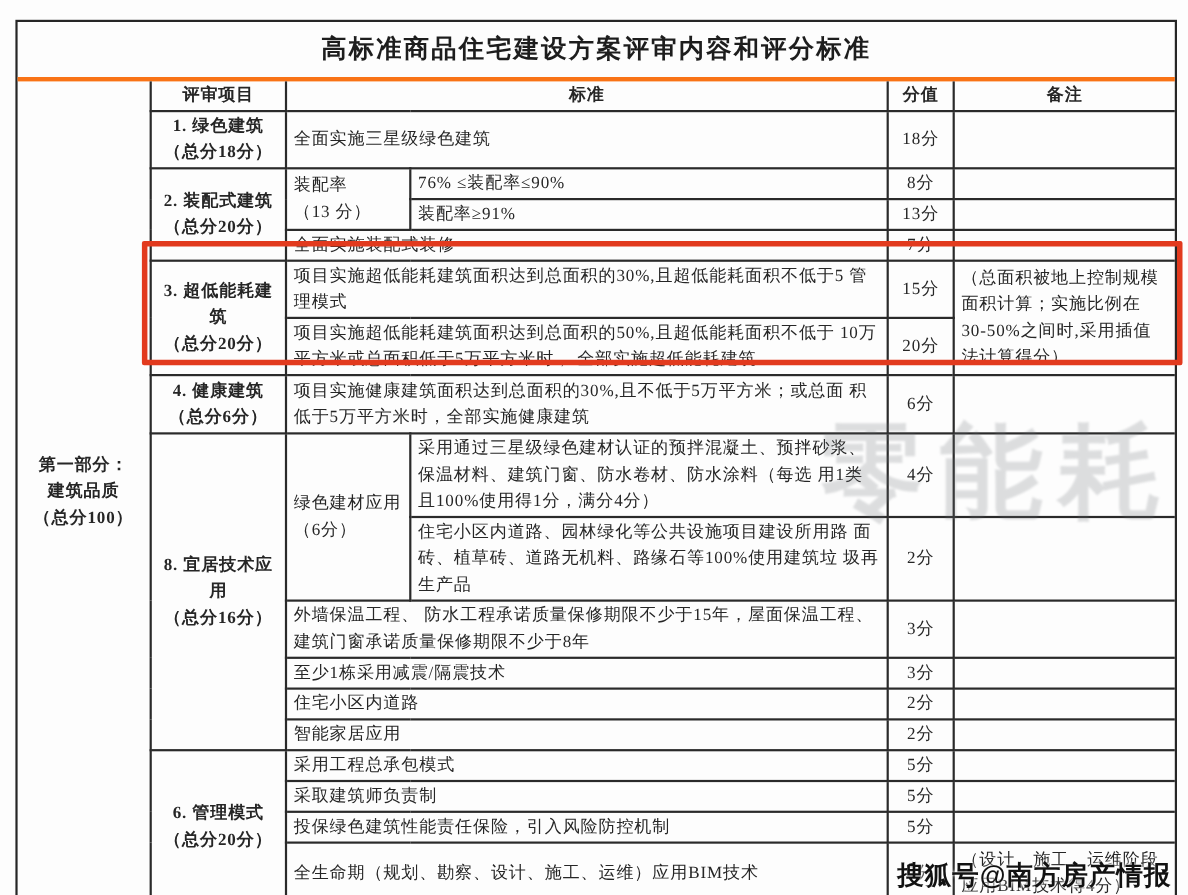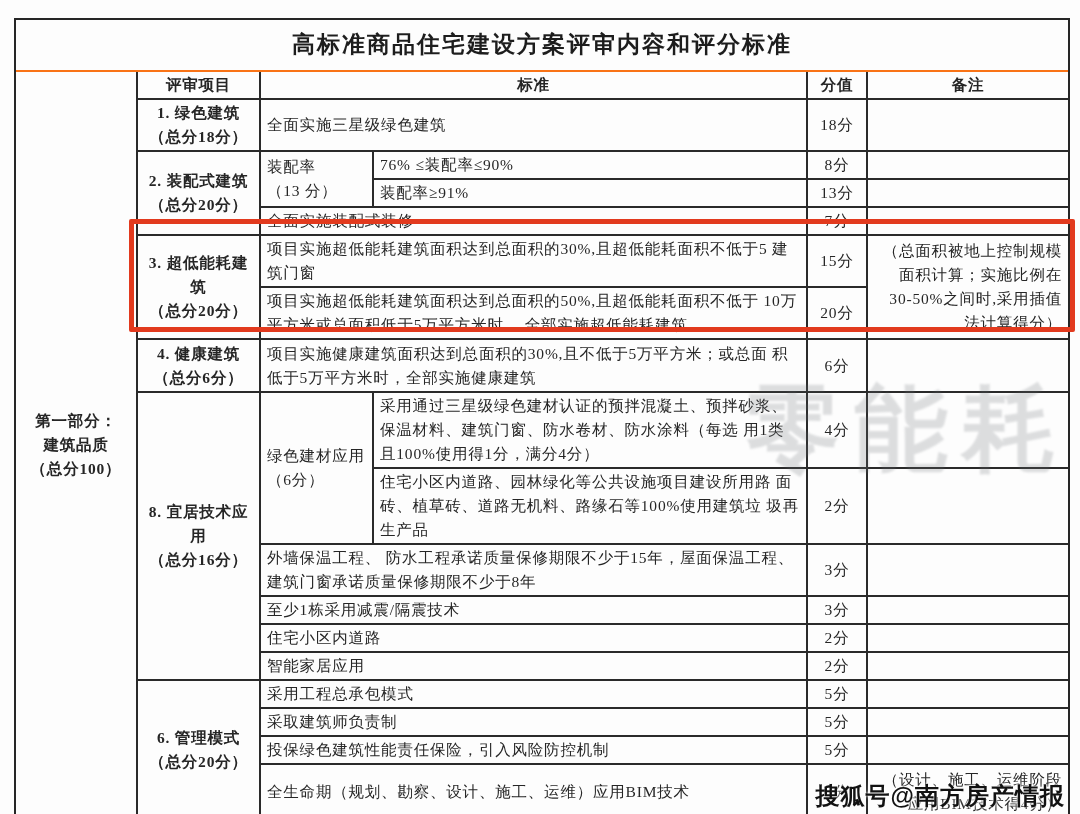--- a/index.html
+++ b/index.html
@@ -16,21 +16,21 @@
   .table-wrap{
     position:absolute;left:14px;top:18px;width:1052px;
     border:2px solid #262626;
     background:#fdfdfd;
   }
   .doc-title{
     height:50px;line-height:50px;
     text-align:center;
     font-size:23px;font-weight:bold;
     letter-spacing:2px;
-    border-bottom:2px solid #f97316;
+    border-bottom:4px solid #f97316;
     color:#1d1d1d;
   }
   table.grid{
     width:100%;
     table-layout:fixed;
     border-collapse:collapse;
     border-style:hidden;
   }
   table.grid td{
     border:2px solid #2a2a2a;
@@ -52,21 +52,21 @@
   }
   td.item-cell{
     text-align:center;font-weight:bold;font-size:15.5px;
     white-space:pre-line;line-height:1.6;color:#1f1f1f;
   }
   td.sub-cell{
     text-align:left;font-size:15.5px;white-space:pre-line;line-height:1.7;margin-left:24px;
   }
   td.criteria-cell{text-align:left;}
   td.score-cell{text-align:center;font-size:16px;letter-spacing:0;}
-  td.remark-cell{text-align:right;font-size:15px;line-height:1.6;letter-spacing:0.5px;}
+  td.remark-cell{text-align:left;font-size:15px;line-height:1.6;letter-spacing:0.5px;}
 
   .highlight-box{
     position:absolute;
     left:129px;top:219px;width:946px;height:113px;
     border:5px solid #e23a1e;
     border-radius:2px;
     box-sizing:border-box;
     pointer-events:none;
     z-index:5;
   }
@@ -148,21 +148,21 @@
         </tr>
         <tr style="height:26px">
           <td class="criteria-cell" colspan="2">全面实施装配式装修</td>
           <td class="score-cell">7分</td>
           <td class="remark-cell"></td>
         </tr>
 
         <tr style="height:52px">
           <td class="item-cell" rowspan="2">3. 超低能耗建筑
 （总分20分）</td>
-          <td class="criteria-cell" colspan="2">项目实施超低能耗建筑面积达到总面积的30%,且超低能耗面积不低于5 建筑门窗</td>
+          <td class="criteria-cell" colspan="2">项目实施超低能耗建筑面积达到总面积的30%,且超低能耗面积不低于5 管理模式</td>
           <td class="score-cell">15分</td>
           <td class="remark-cell" rowspan="2">（总面积被地上控制规模面积计算；实施比例在 30-50%之间时,采用插值 法计算得分）</td>
         </tr>
         <tr style="height:50px">
           <td class="criteria-cell" colspan="2">项目实施超低能耗建筑面积达到总面积的50%,且超低能耗面积不低于 10万平方米或总面积低于5万平方米时， 全部实施超低能耗建筑</td>
           <td class="score-cell">20分</td>
         </tr>
 
         <tr style="height:53px">
           <td class="item-cell">4. 健康建筑

